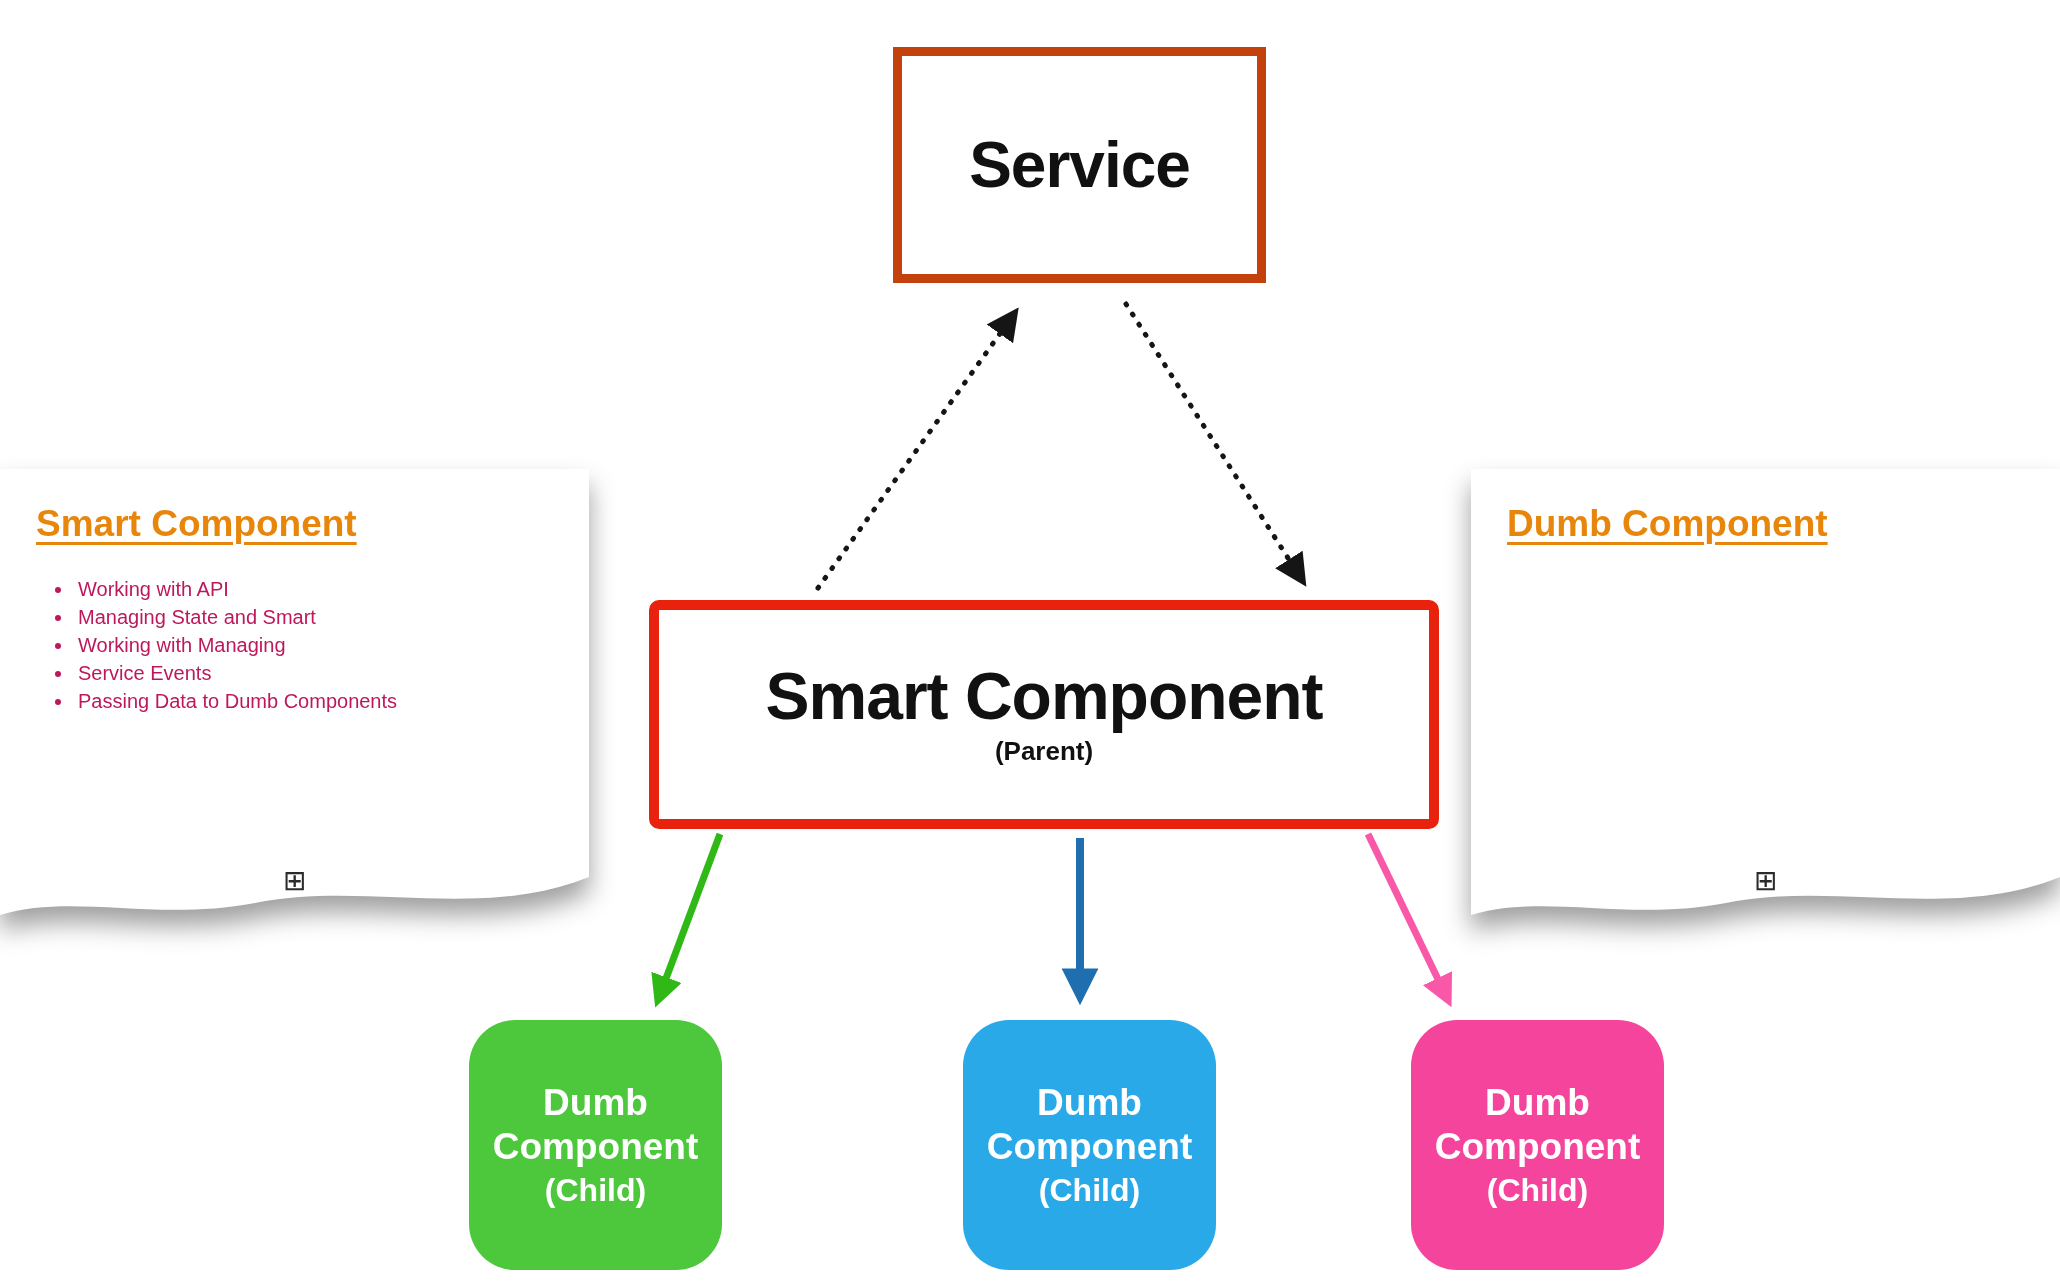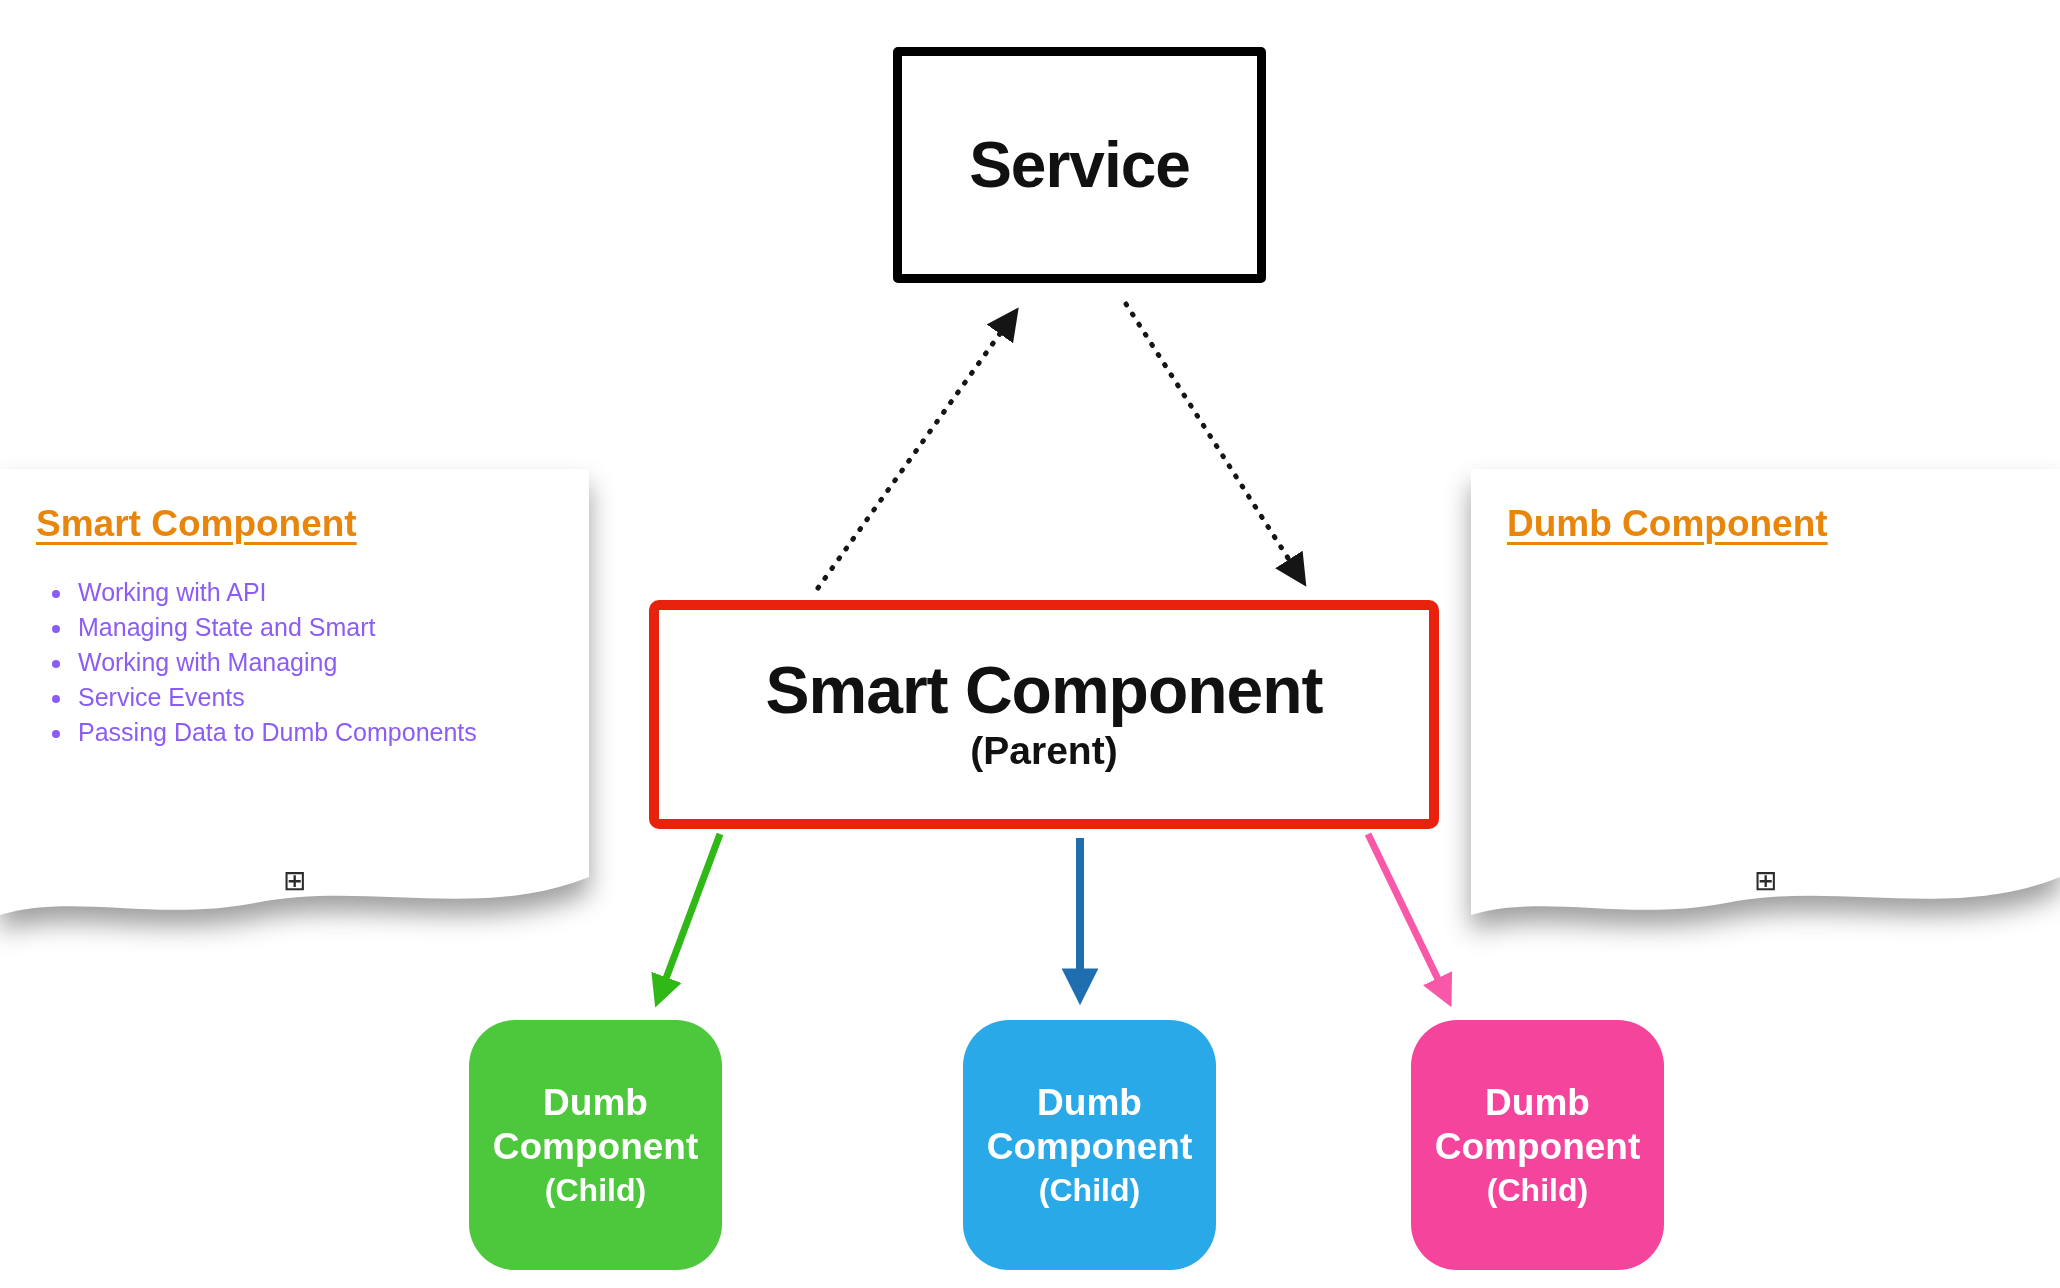--- a/index.html
+++ b/index.html
@@ -7,34 +7,34 @@
     width:2060px; height:1288px; position:relative; overflow:hidden;
     font-family:"Liberation Sans", sans-serif; color:#111;
   }
 
   
   .arrows { position:absolute; left:0; top:0; pointer-events:none; }
 
   
   .service-box {
     position:absolute; left:893px; top:47px; width:373px; height:236px;
-    box-sizing:border-box; border:9px solid #000000; border-radius:5px;
+    box-sizing:border-box; border:9px solid #c2410c; border-radius:0;
     background:#fff; display:flex; align-items:center; justify-content:center;
   }
   .service-label { font-size:64px; font-weight:bold; letter-spacing:-1px; }
 
   
   .smart-box {
     position:absolute; left:649px; top:600px; width:790px; height:229px;
     box-sizing:border-box; border:10px solid #e8220c; border-radius:10px;
     background:#fff; display:flex; flex-direction:column;
     align-items:center; justify-content:center;
   }
   .smart-title { font-size:66px; font-weight:bold; letter-spacing:-1px; line-height:1.05; }
-  .smart-sub { font-size:39px; font-weight:bold; margin-top:4px; }
+  .smart-sub { font-size:26px; font-weight:bold; margin-top:4px; }
 
   
   .child-box {
     position:absolute; top:1020px; width:253px; height:250px; border-radius:46px;
     color:#fff; display:flex; flex-direction:column; align-items:center;
     justify-content:center; text-align:center;
   }
   .child-box .label { font-size:37px; font-weight:bold; line-height:1.18; width:215px; }
   .child-box .sub { font-size:32px; font-weight:bold; margin-top:3px; }
   .child-0 { left:469px;  background:#4dc73c; }
@@ -49,21 +49,21 @@
     position:relative; width:589px; height:462px; background:#ffffff;
     box-sizing:border-box; padding:34px 36px;
     clip-path: path('M0 0 H589 V408 C 480 452, 365 412, 255 434 C 155 453, 72 424, 0 446 Z');
   }
   .note-title {
     margin:0 0 30px 0; font-size:37px; font-weight:bold; color:#e8860b;
     text-decoration:underline; text-decoration-thickness:3px; text-underline-offset:6px;
   }
   .note-list {
     margin:0; padding:0 0 0 38px; list-style:disc;
-    font-size:25px; line-height:1.4; color:#8b5cf6; max-width:462px;
+    font-size:20px; line-height:1.4; color:#be185d; max-width:462px;
   }
   .note-list li { padding-left:4px; }
   .expand-icon {
     position:absolute; left:50%; top:398px; transform:translateX(-50%);
     font-size:28px; color:#2b2b2b; font-family:"DejaVu Sans", sans-serif;
     cursor:pointer; line-height:1;
   }
 </style>
 </head>
 <body>

